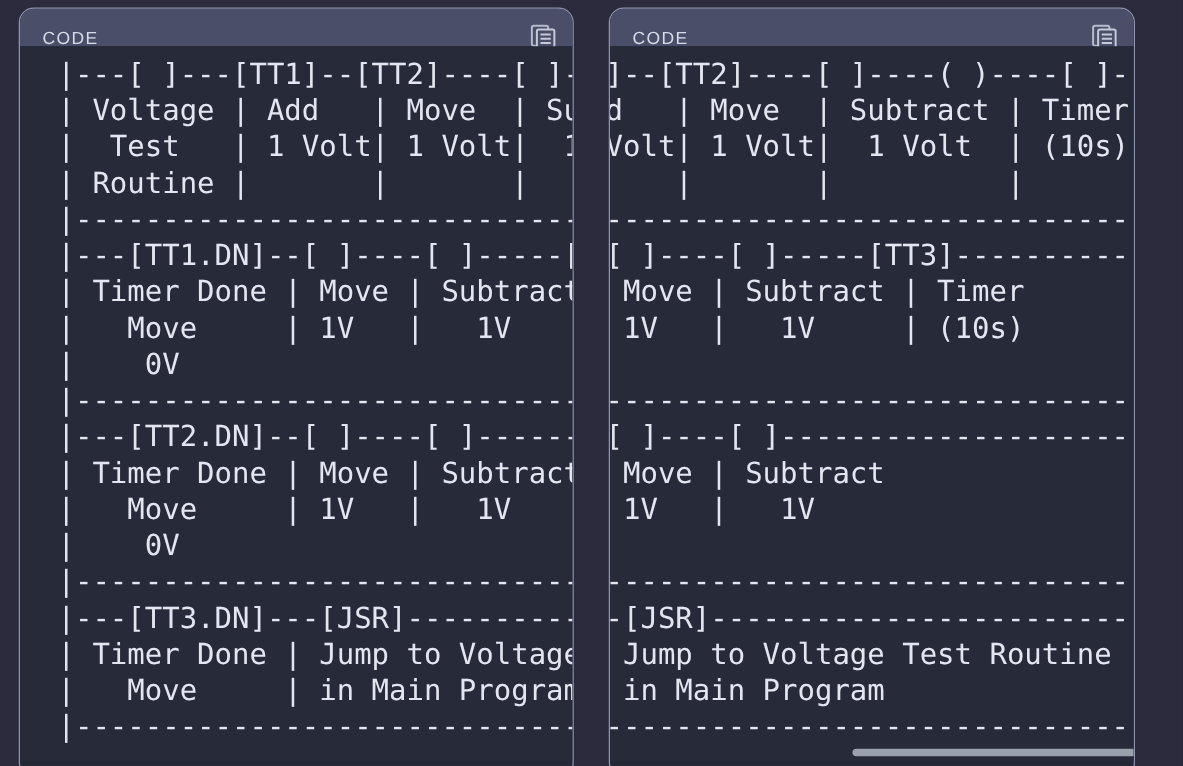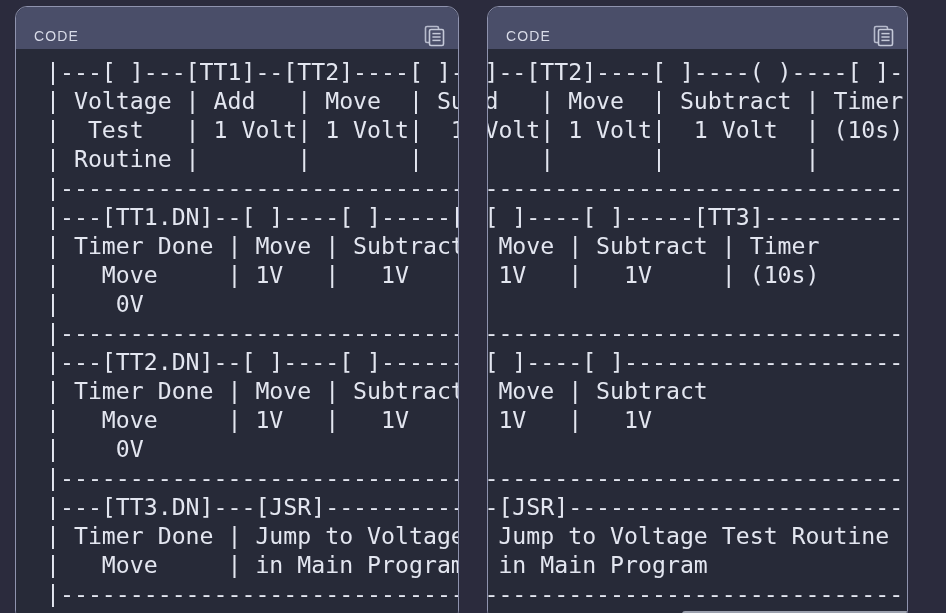--- a/index.html
+++ b/index.html
@@ -29,21 +29,21 @@
     border: 1px solid #8f93ae;
     border-radius: 12px;
     box-sizing: border-box;
     overflow: hidden;
   }
   .panel-left  { left: 15px;  width: 444px; }
   .panel-right { left: 487px; width: 421px; }
 
   .panel-header {
     position: relative;
-    height: 42px;
+    height: 30px;
     background: #4a4e69;
     display: flex;
     align-items: center;
     padding: 16px 12px 0 18px;
     box-sizing: border-box;
     border-top-left-radius: 11px;
     border-top-right-radius: 11px;
   }
   .panel-title {
     color: #d8dbe8;

